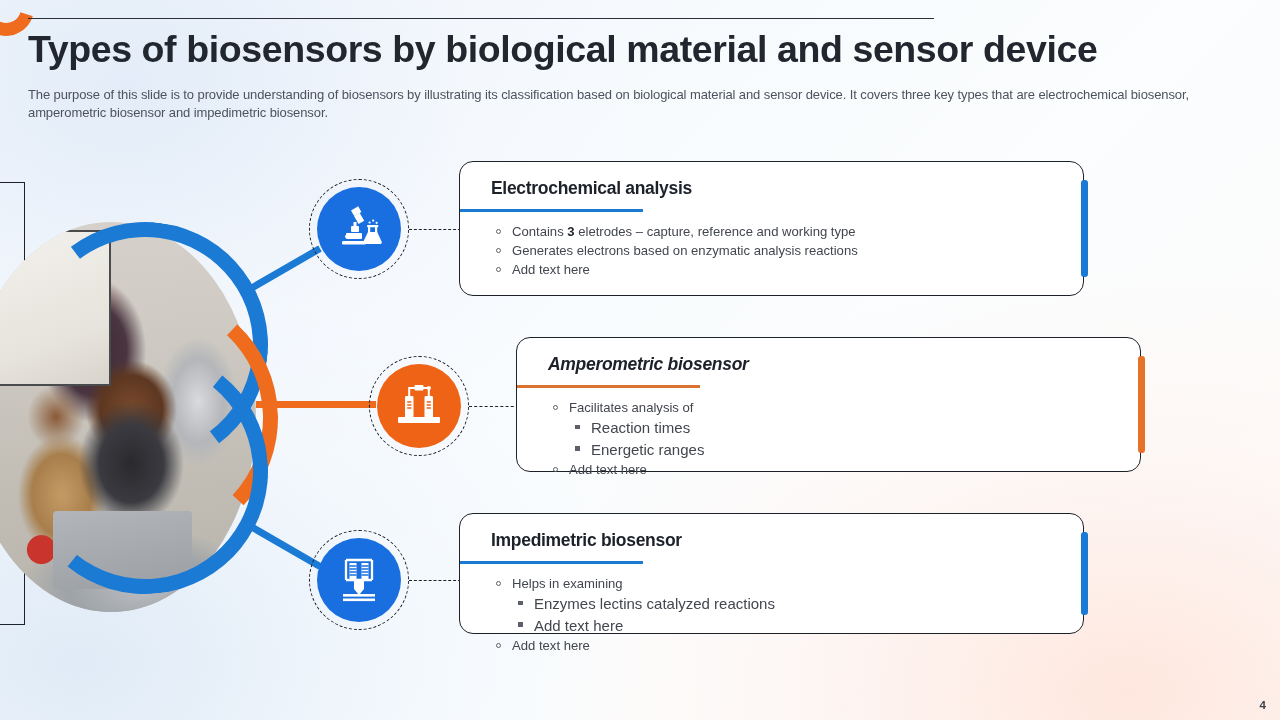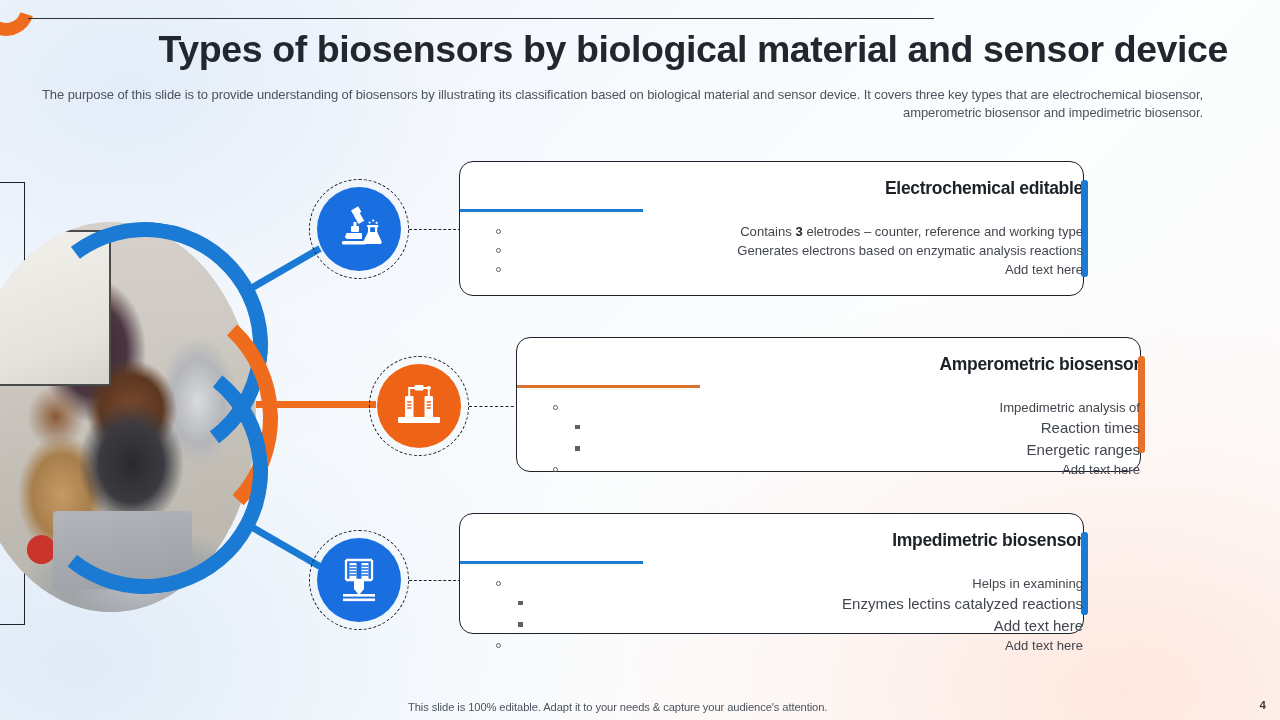--- a/index.html
+++ b/index.html
@@ -18,21 +18,20 @@
   .slide {
     position: relative;
     width: 1280px;
     height: 720px;
     overflow: hidden;
     background:
       radial-gradient(ellipse 900px 620px at 88% 96%, rgba(255,228,218,0.85) 0%, rgba(255,241,236,0.45) 38%, rgba(255,255,255,0) 68%),
       radial-gradient(ellipse 780px 560px at 6% 92%, rgba(221,233,246,0.9) 0%, rgba(238,245,252,0.5) 45%, rgba(255,255,255,0) 72%),
       radial-gradient(ellipse 700px 520px at 10% 12%, rgba(226,236,248,0.95) 0%, rgba(243,247,253,0.5) 48%, rgba(255,255,255,0) 75%),
       linear-gradient(135deg, #eef3fb 0%, #f7fafd 35%, #fbfdfe 60%, #fdfbfa 100%);
-    text-align: right;
   }
 
   
   .logo-ring {
     position: absolute;
     left: -22px;
     top: -20px;
     width: 56px;
     height: 56px;
     border-radius: 50%;
@@ -280,21 +279,21 @@
     border-radius: 0;
     background: #5c6068;
     border: none;
   }
   .bullets li b { color: #22262e; font-weight: bold; }
 
   .card-1 { left: 459px; top: 161px; width: 625px; height: 135px; }
   .card-2 { left: 516px; top: 337px; width: 625px; height: 135px; }
   .card-3 { left: 459px; top: 513px; width: 625px; height: 121px; }
 
-  .card-2 .card-title { margin-left: 31px; }
+  .card-2 .card-title { margin-left: 31px; font-style: italic; }
 
   
   .footer-note {
     position: absolute;
     left: 408px;
     top: 701px;
     font-size: 11.2px;
     color: #4d535e;
     letter-spacing: -0.1px;
   }
@@ -393,49 +392,48 @@
       </span>
     </div>
   </div>
 
   <div class="connector connector-1"></div>
   <div class="connector connector-2"></div>
   <div class="connector connector-3"></div>
 
   <div class="card card-1">
     <div class="card-accent blue"></div>
-    <div class="card-title">Electrochemical editable</div>
+    <div class="card-title">Electrochemical analysis</div>
     <div class="card-divider blue"></div>
     <ul class="bullets">
-      <li><span>Contains </span><b>3</b><span> eletrodes – counter, reference and working type</span></li>
+      <li><span>Contains </span><b>3</b><span> eletrodes – capture, reference and working type</span></li>
       <li>Generates electrons based on enzymatic analysis reactions</li>
       <li>Add text here</li>
     </ul>
   </div>
 
   <div class="card card-2">
     <div class="card-accent orange"></div>
     <div class="card-title">Amperometric biosensor</div>
     <div class="card-divider orange"></div>
     <ul class="bullets">
-      <li>Impedimetric analysis of</li>
+      <li>Facilitates analysis of</li>
       <li class="sub">Reaction times</li>
       <li class="sub">Energetic ranges</li>
       <li>Add text here</li>
     </ul>
   </div>
 
   <div class="card card-3">
     <div class="card-accent blue"></div>
     <div class="card-title">Impedimetric biosensor</div>
     <div class="card-divider blue"></div>
     <ul class="bullets">
       <li>Helps in examining</li>
       <li class="sub">Enzymes lectins catalyzed reactions</li>
       <li class="sub">Add text here</li>
       <li>Add text here</li>
     </ul>
   </div>
 
-  <div class="footer-note">This slide is 100% editable. Adapt it to your needs &amp; capture your audience's attention.</div>
   <div class="page-number">4</div>
 
 </div>
 
 </body></html>

